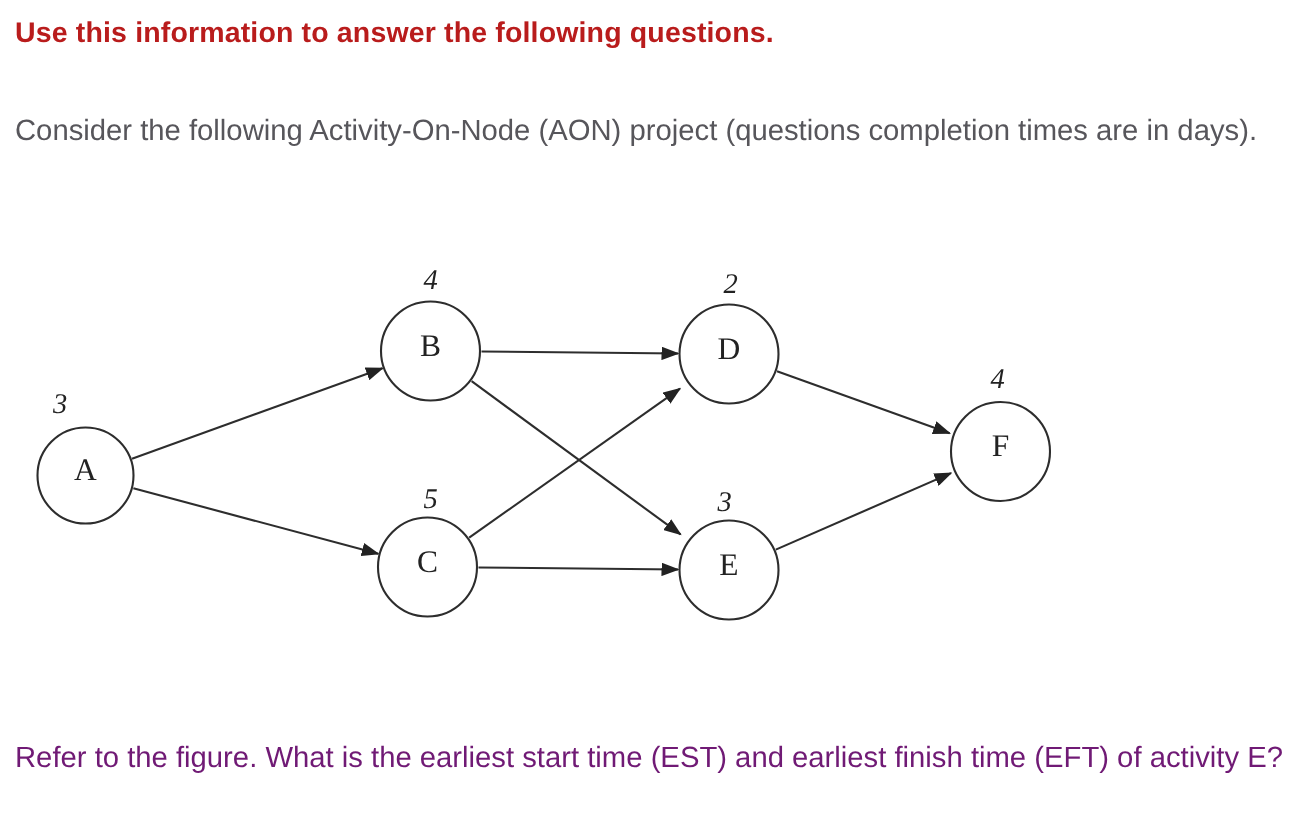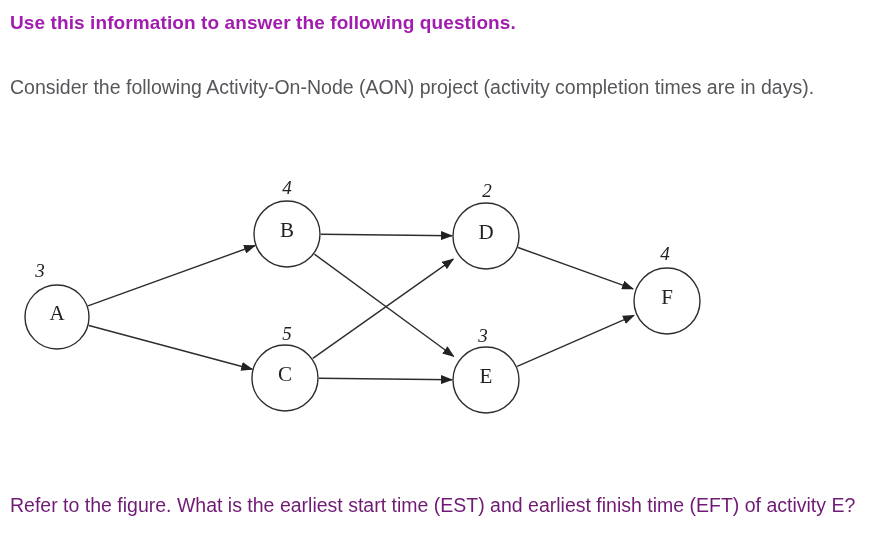--- a/index.html
+++ b/index.html
@@ -17,21 +17,21 @@
     height: 557px;
     background: #ffffff;
   }
   .heading {
     position: absolute;
     left: 10px;
     top: 8px;
     width: 853px;
     font-size: 19px;
     font-weight: 700;
-    color: #a21caf;
+    color: #b91c1c;
     line-height: 29px;
     letter-spacing: 0.1px;
   }
   .intro {
     position: absolute;
     left: 10px;
     top: 72px;
     width: 856px;
     font-size: 19.5px;
     font-weight: 400;
@@ -59,21 +59,21 @@
     user-select: none;
   }
 </style>
 </head>
 <body>
 
 <div class="page">
 
   <div class="heading">Use this information to answer the following questions.</div>
 
-  <div class="intro">Consider the following Activity-On-Node (AON) project (activity completion times are in days).</div>
+  <div class="intro">Consider the following Activity-On-Node (AON) project (questions completion times are in days).</div>
 
   <div class="diagram-wrap">
     <svg id="aon-svg" width="873" height="330" viewBox="0 0 873 330" xmlns="http://www.w3.org/2000/svg">
       <defs>
         <marker id="arrowhead" markerUnits="userSpaceOnUse" markerWidth="12" markerHeight="9" refX="11" refY="4.5" orient="auto">
           <path d="M0,0 L12,4.5 L0,9 Z" fill="#222222"></path>
         </marker>
       </defs>
       <g id="edge-layer">
           <line x1="88.0" y1="145.8" x2="255.0" y2="85.5" stroke="#2d2d2d" stroke-width="1.4" marker-end="url(#arrowhead)"></line>

